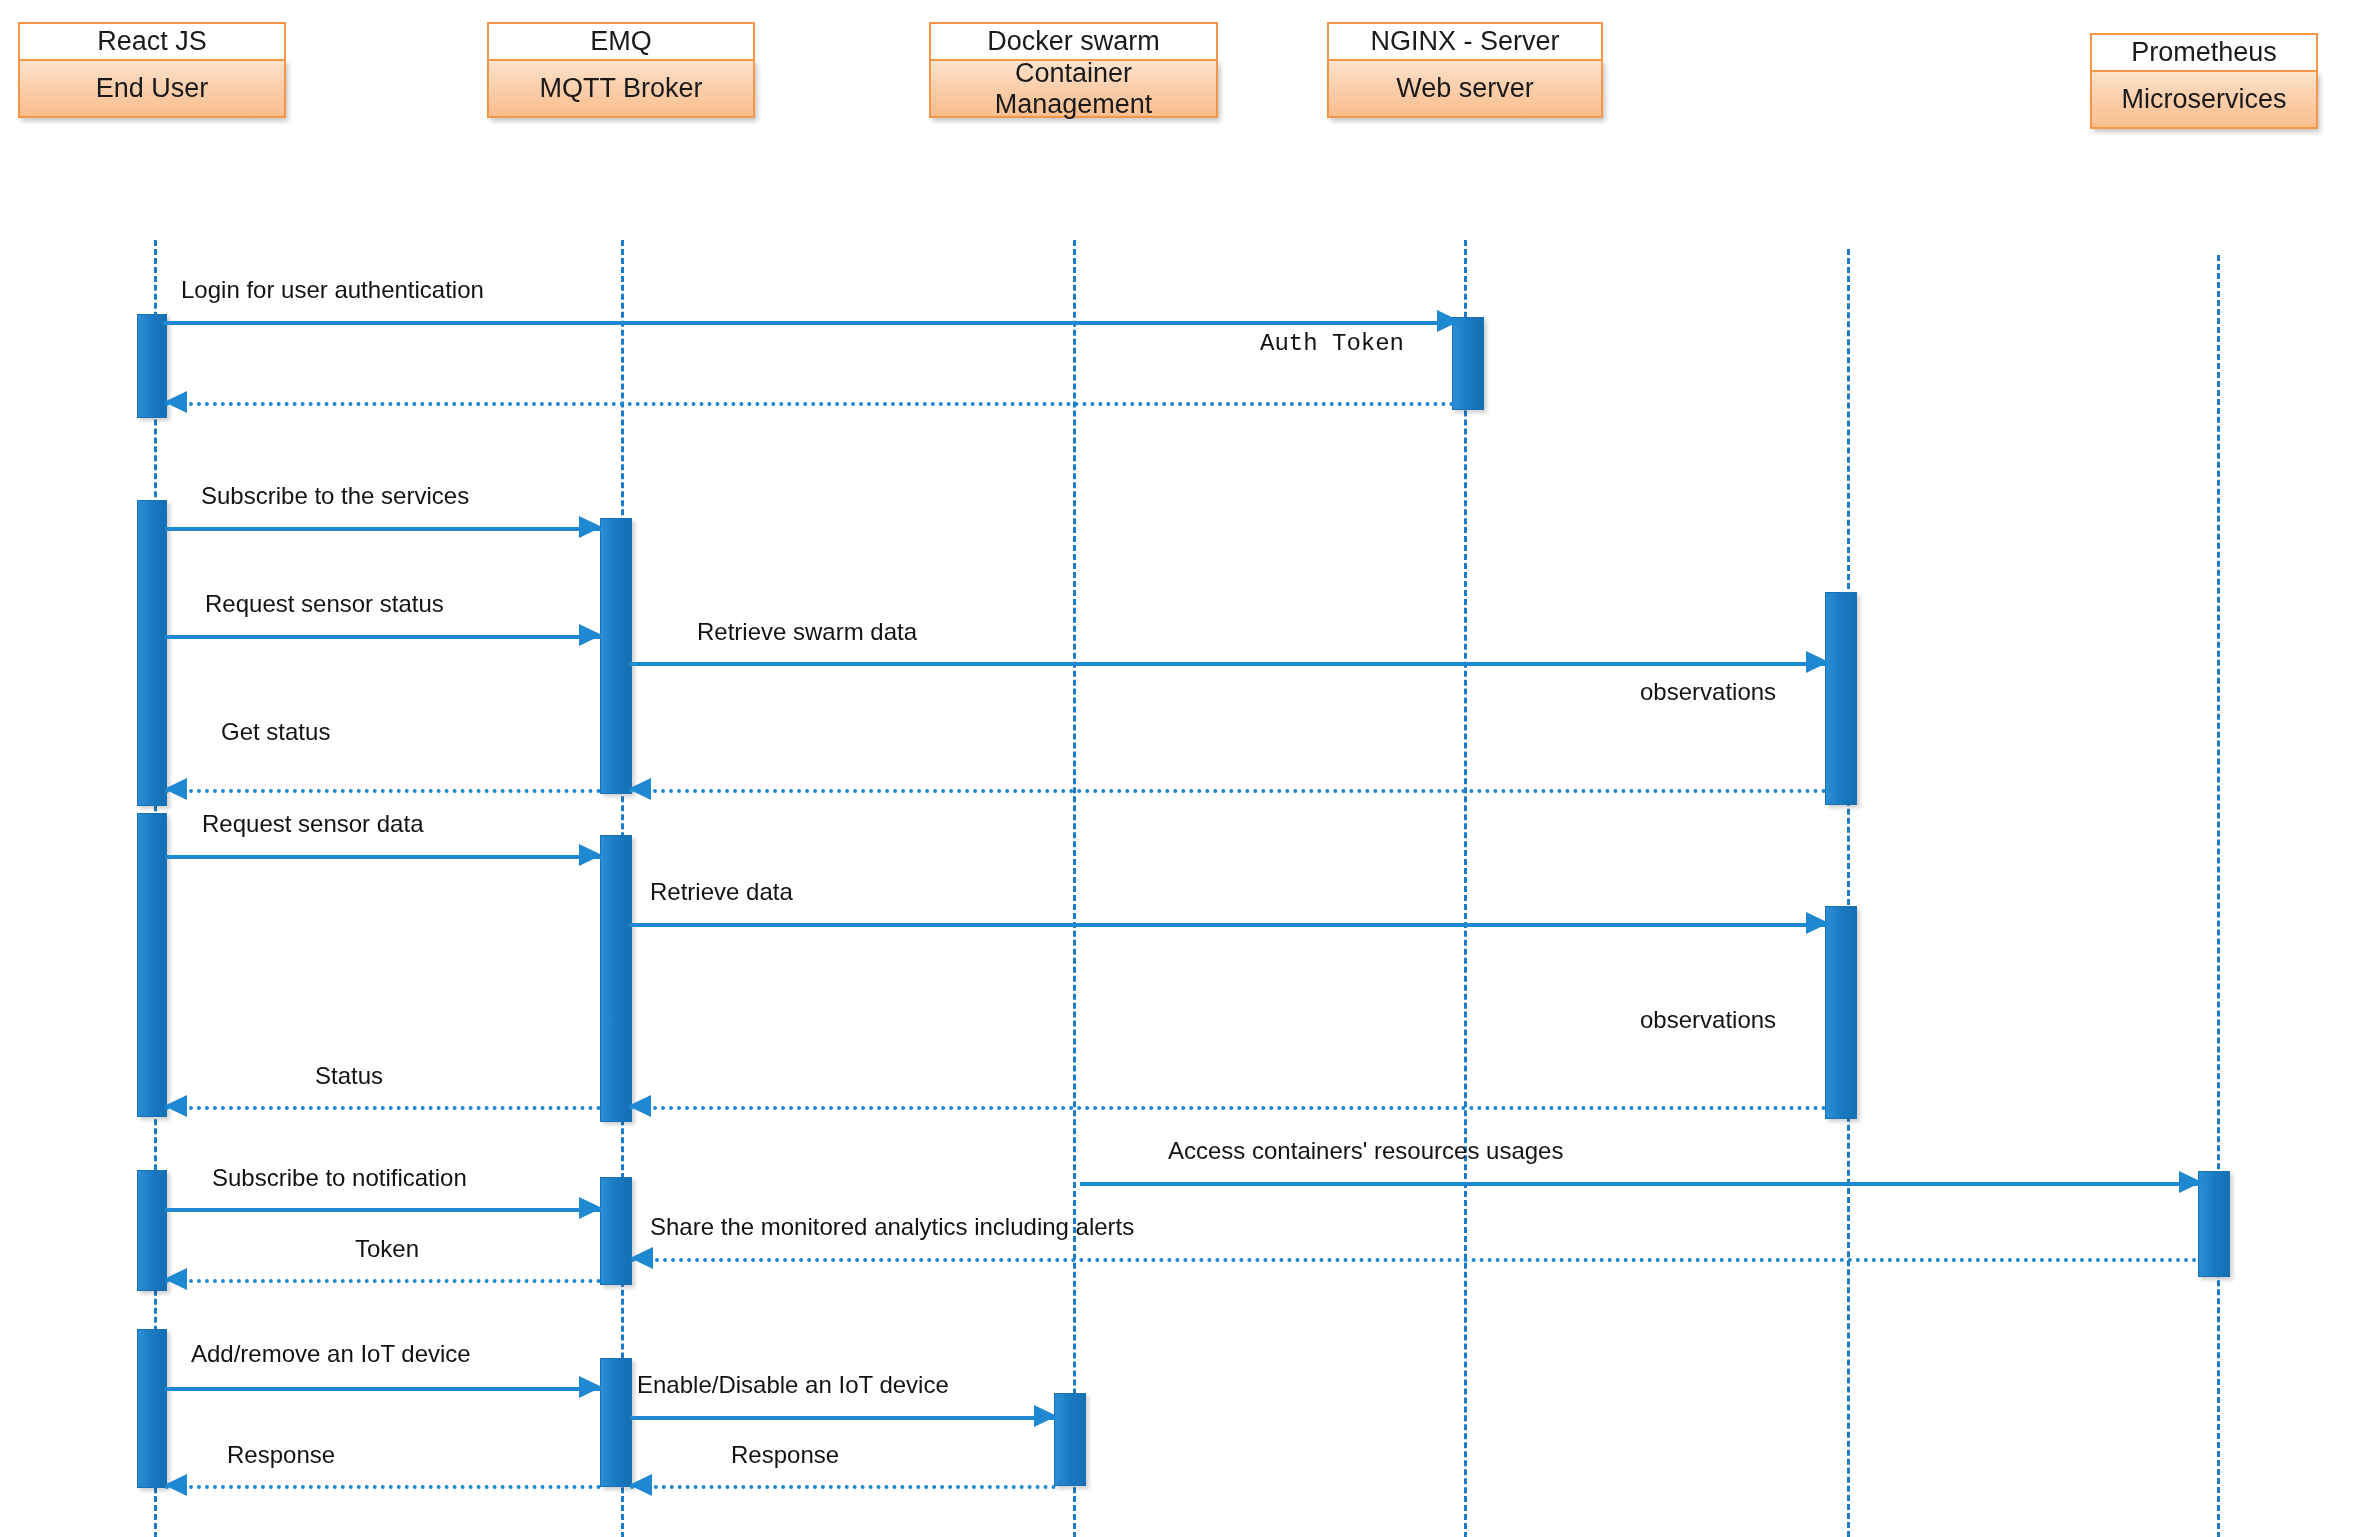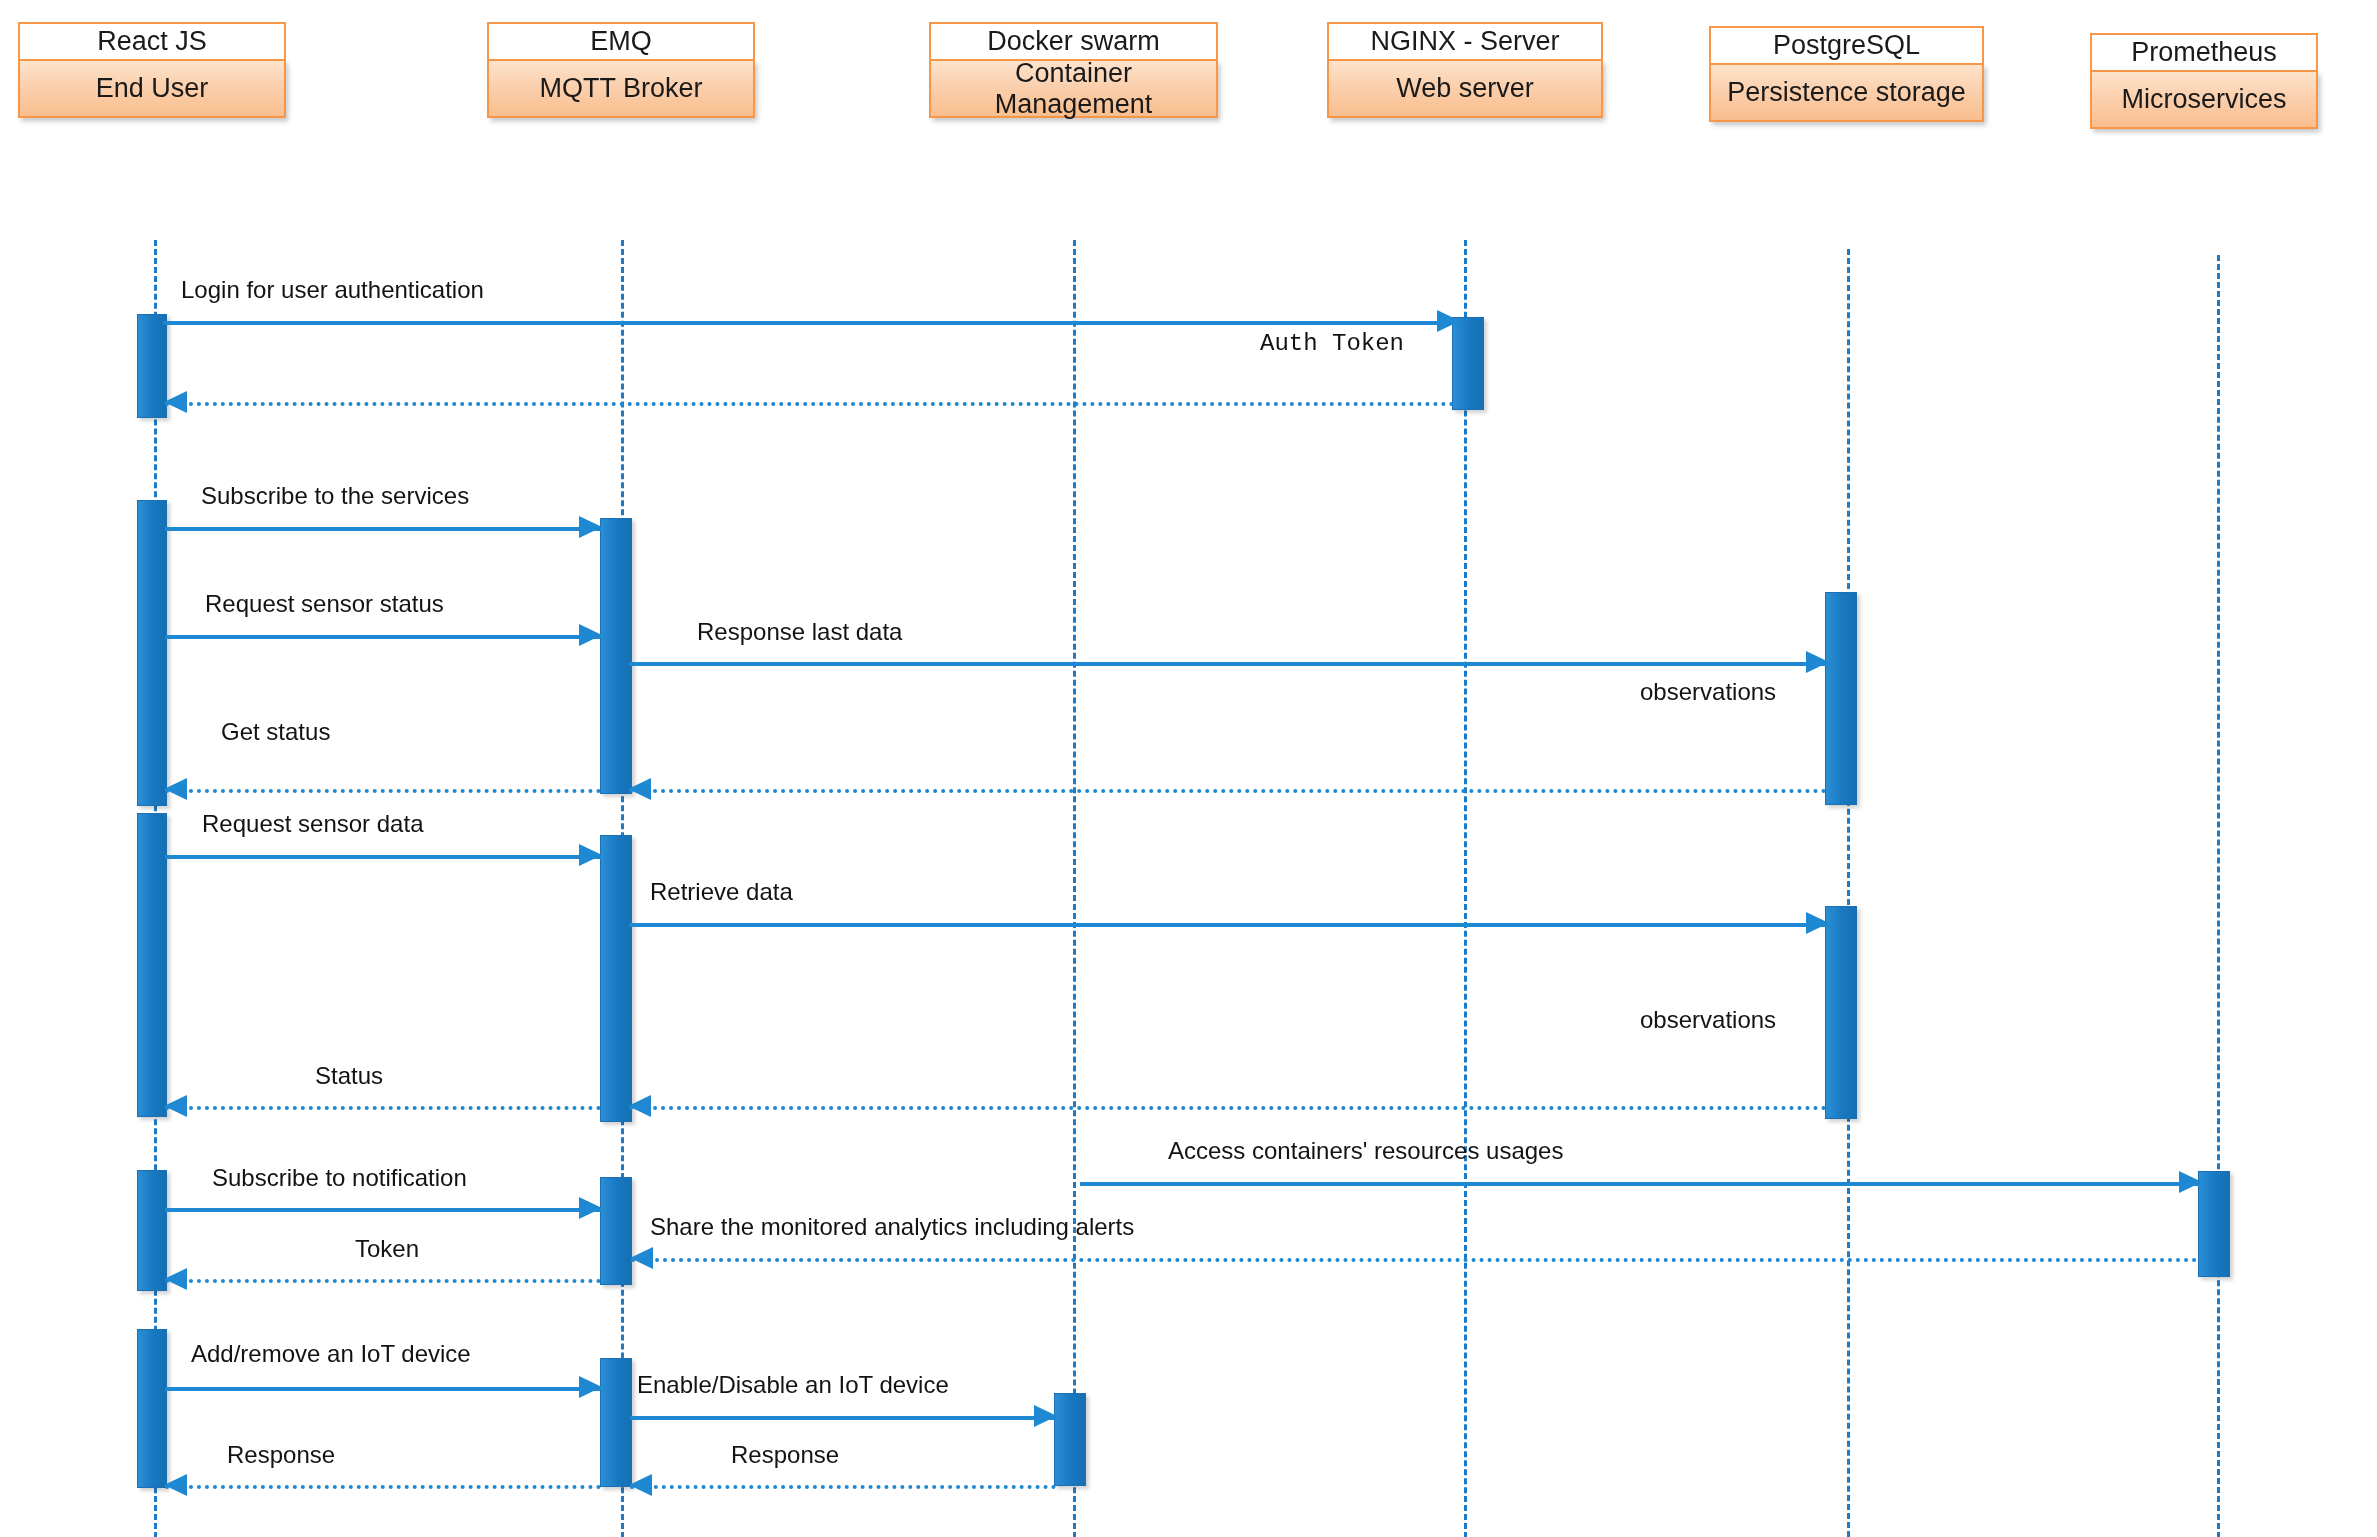--- a/index.html
+++ b/index.html
@@ -105,28 +105,20 @@
 
   <div class="participant" style="left:1327px; top:22px; width:276px;">
     <div class="p-top" style="height: 37px; font-size: 27px;">
       <span class="p-name">NGINX - Server</span>
     </div>
     <div class="p-bot" style="height: 59px; font-size: 27px;">
       <span class="p-role">Web server</span>
     </div>
   </div>
 
-  <div class="participant" style="left:1709px; top:26px; width:275px;">
-    <div class="p-top" style="height: 37px; font-size: 27px;">
-      <span class="p-name">PostgreSQL</span>
-    </div>
-    <div class="p-bot" style="height: 59px; font-size: 27px;">
-      <span class="p-role">Persistence storage</span>
-    </div>
-  </div>
 
   <div class="participant" style="left:2090px; top:33px; width:228px;">
     <div class="p-top" style="height: 37px; font-size: 27px;">
       <span class="p-name">Prometheus</span>
     </div>
     <div class="p-bot" style="height: 59px; font-size: 27px;">
       <span class="p-role">Microservices</span>
     </div>
   </div>
 
@@ -170,21 +162,21 @@
   <div class="msg to-right" style="left:165px; top:635px; width:436px;">
     <div class="line"></div>
       <div class="head"></div>
   </div>
   <div class="msg-label" style="left:205px; top:590px;">Request sensor status</div>
 
   <div class="msg to-right" style="left:629px; top:662px; width:1199px;">
     <div class="line"></div>
       <div class="head"></div>
   </div>
-  <div class="msg-label" style="left:697px; top:618px;">Response last data</div>
+  <div class="msg-label" style="left:697px; top:618px;">Retrieve swarm data</div>
 
   <div class="msg to-left dashed" style="left:629px; top:789px; width:1198px;">
     <div class="line"></div>
       <div class="head"></div>
   </div>
   <div class="msg-label" style="left:1640px; top:678px;">observations</div>
 
   <div class="msg to-left dashed" style="left:165px; top:789px; width:436px;">
     <div class="line"></div>
       <div class="head"></div>

